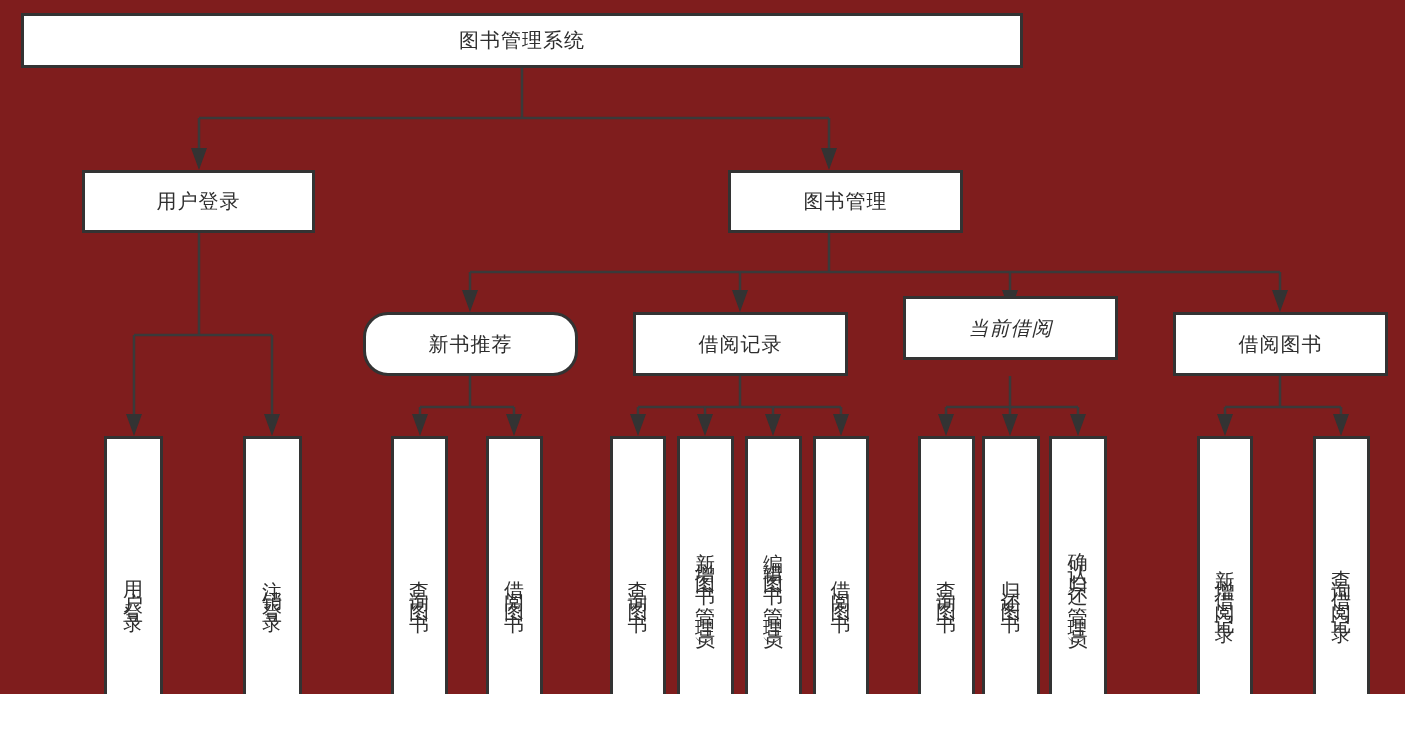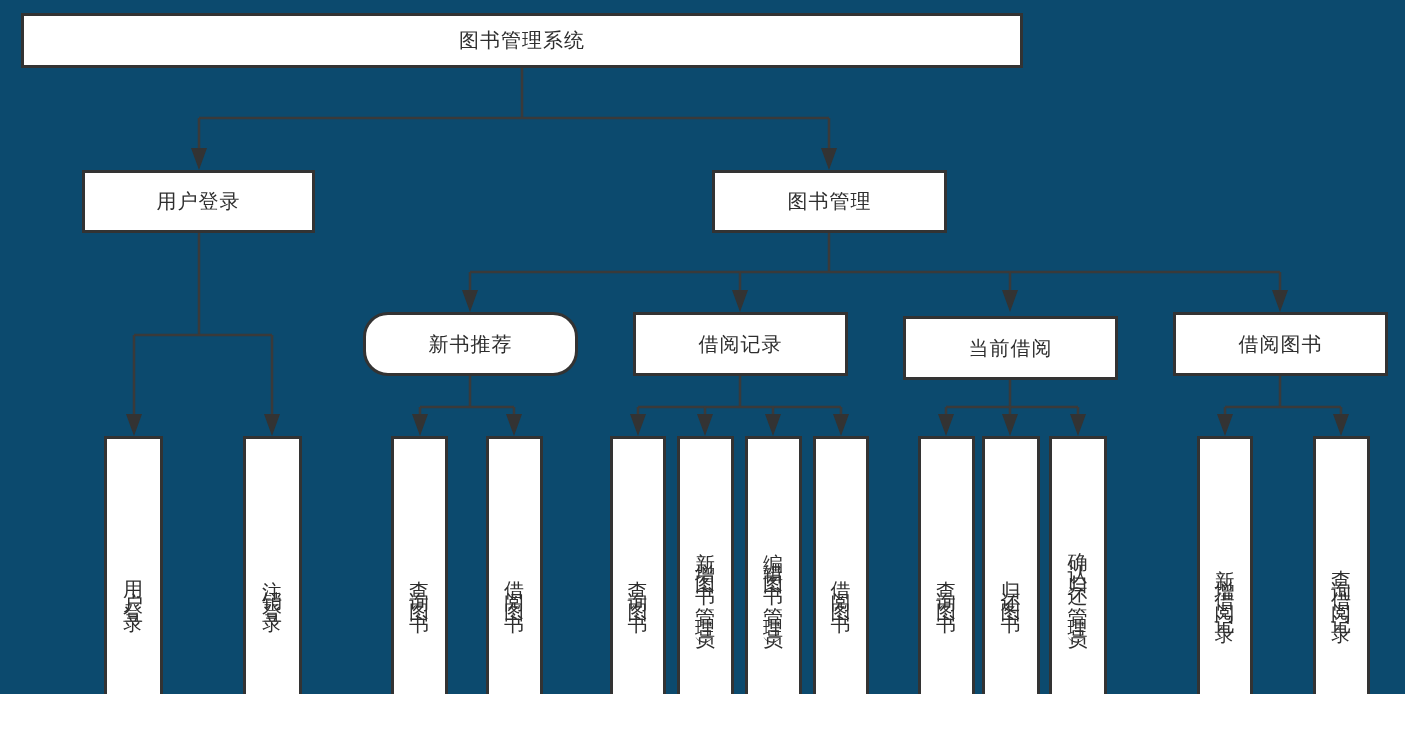--- a/index.html
+++ b/index.html
@@ -5,21 +5,21 @@
   html, body {
     margin: 0;
     padding: 0;
     background: #ffffff;
     font-family: "Liberation Sans", sans-serif;
   }
   #stage {
     position: relative;
     width: 1405px;
     height: 694px;
-    background: #0c4a6e;
+    background: #7f1d1d;
     overflow: hidden;
   }
   .node {
     position: absolute;
     box-sizing: border-box;
     border: 3px solid #333333;
     background: #ffffff;
     display: flex;
     align-items: center;
     justify-content: center;
@@ -131,25 +131,25 @@
     <path d="M1225 407 L1341 407"></path>
     <path d="M1225 407 L1225 415"></path>
     <polygon points="1217,414 1233,414 1225,436"></polygon>
     <path d="M1341 407 L1341 415"></path>
     <polygon points="1333,414 1349,414 1341,436"></polygon>
   </svg>
 
   <div class="node h" style="left:21px; top:13px; width:1002px; height:55px;">图书管理系统</div>
 
   <div class="node h" style="left:82px; top:170px; width:233px; height:63px;">用户登录</div>
-  <div class="node h" style="left:712px; top:170px; width:235px; height:63px;">图书管理</div>
+  <div class="node h" style="left:728px; top:170px; width:235px; height:63px;">图书管理</div>
 
   <div class="node h" style="left:363px; top:312px; width:215px; height:64px;border-radius:25px;">新书推荐</div>
   <div class="node h" style="left:633px; top:312px; width:215px; height:64px;">借阅记录</div>
-  <div class="node h" style="left:903px; top:316px; width:215px; height:64px;">当前借阅</div>
+  <div class="node h" style="left:903px; top:296px; width:215px; height:64px;font-style:italic;">当前借阅</div>
   <div class="node h" style="left:1173px; top:312px; width:215px; height:64px;">借阅图书</div>
 
   <div class="node v" style="left:104px; top:436px; width:59px; height:301px;">
     <span class="vtext">用户登录</span>
   </div>
   <div class="node v" style="left:243px; top:436px; width:59px; height:301px;">
     <span class="vtext">注销登录</span>
   </div>
 
   <div class="node v" style="left:391px; top:436px; width:57px; height:301px;">

